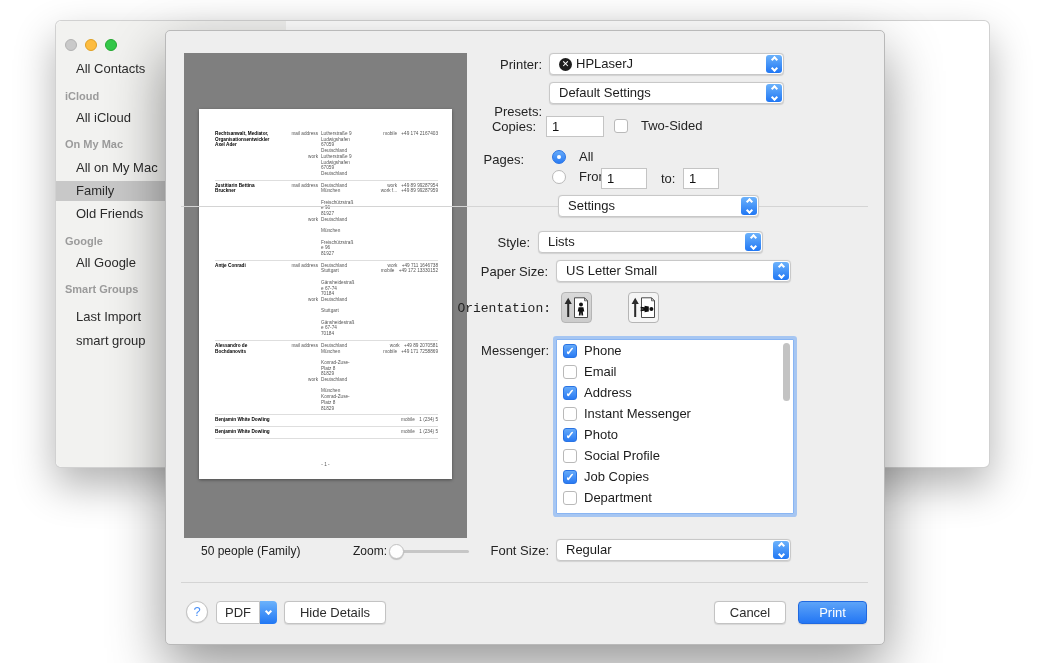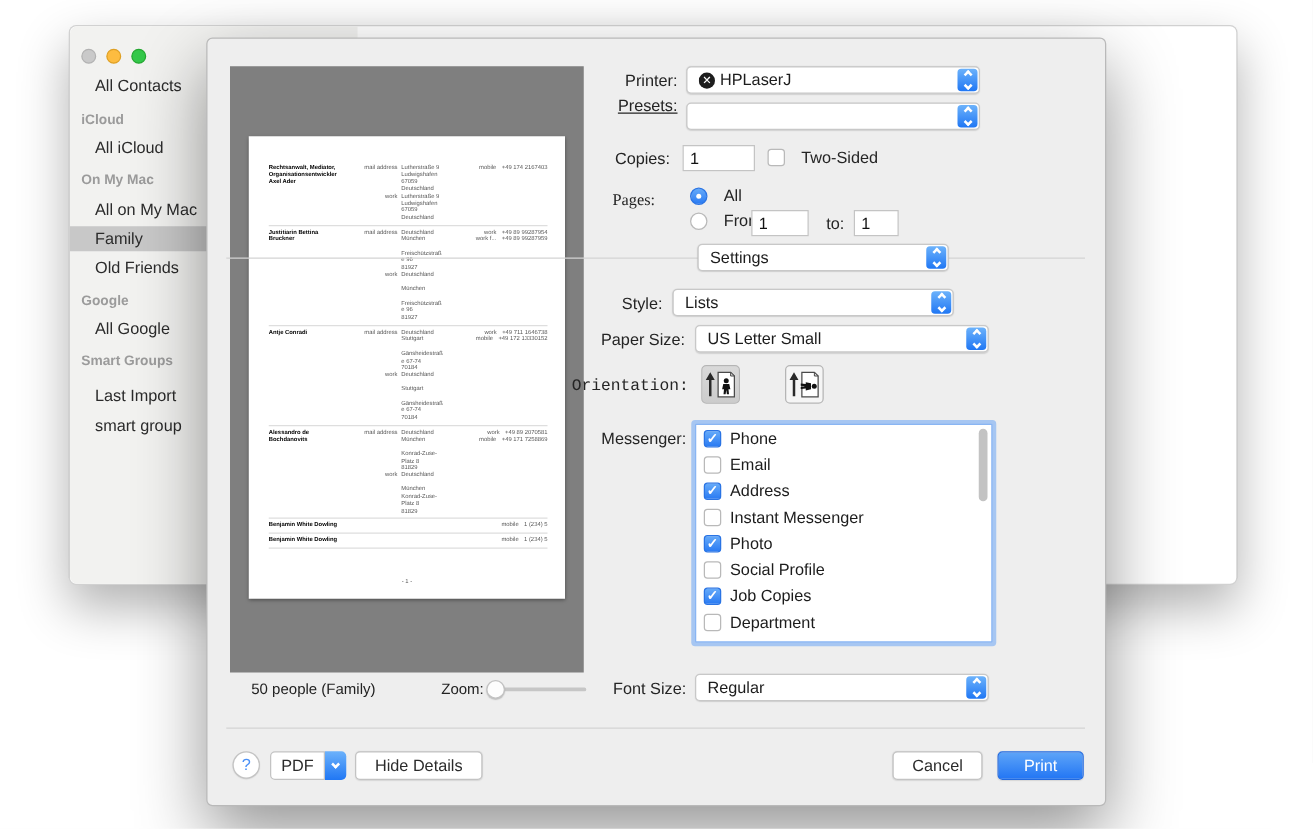--- a/index.html
+++ b/index.html
@@ -437,36 +437,39 @@
       <span class="dd-text">
         <span class="printer-dot">✕</span>
         <span>HPLaserJ</span>
       </span>
       <span class="stepper">
           <i class="chev up"></i>
           <i class="chev dn"></i>
         </span>
     </div>
 
-    <div class="lbl r" style="right:342px; top:46px;text-decoration:underline;">Presets:</div>
+    <div class="lbl r" style="right:342px; top:73px;">Presets:</div>
     <div class="dropdown" style="left:383px; top:51px; width:235px;">
+      <span class="dd-text">
+          <span>Default Settings</span>
+        </span>
       <span class="stepper">
           <i class="chev up"></i>
           <i class="chev dn"></i>
         </span>
     </div>
 
     <div class="lbl r" style="right:348px; top:88px;">Copies:</div>
     <input class="tfield" style="left: 380px; top: 85px; width: 58px;" value="1">
     <div class="inline" style="left:448px; top:87px;">
       <span class="checkbox" id="two-sided-cb"></span>
       <span>Two-Sided</span>
     </div>
 
-    <div class="lbl r" style="right:360px; top:121px;font-family:Liberation Serif, serif;">Pages:</div>
+    <div class="lbl r" style="right:360px; top:121px;">Pages:</div>
     <div class="inline" style="left:386px; top:118px;">
       <span class="radio selected" id="pages-all-radio"></span>
       <span>All</span>
     </div>
     <div class="inline" style="left:386px; top:138px;">
       <span class="radio" id="pages-from-radio"></span>
       <span>From:</span>
     </div>
     <input class="tfield" style="left: 435px; top: 137px; width: 46px;" value="1">
     <div class="lbl" style="left:495px; top:140px;">to:</div>

